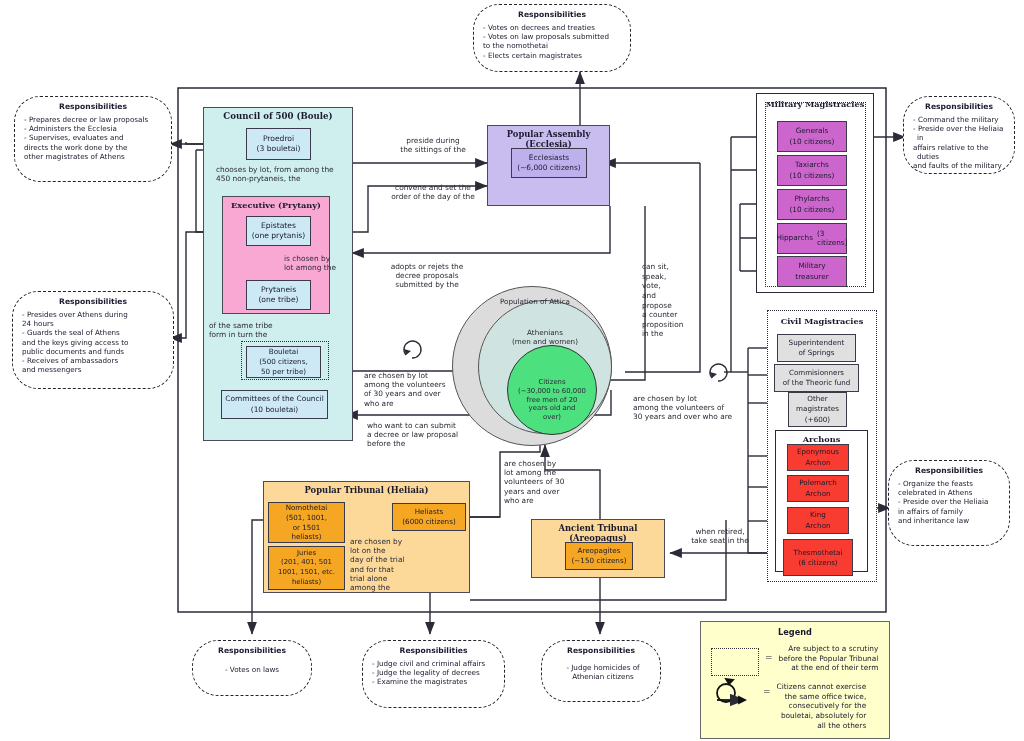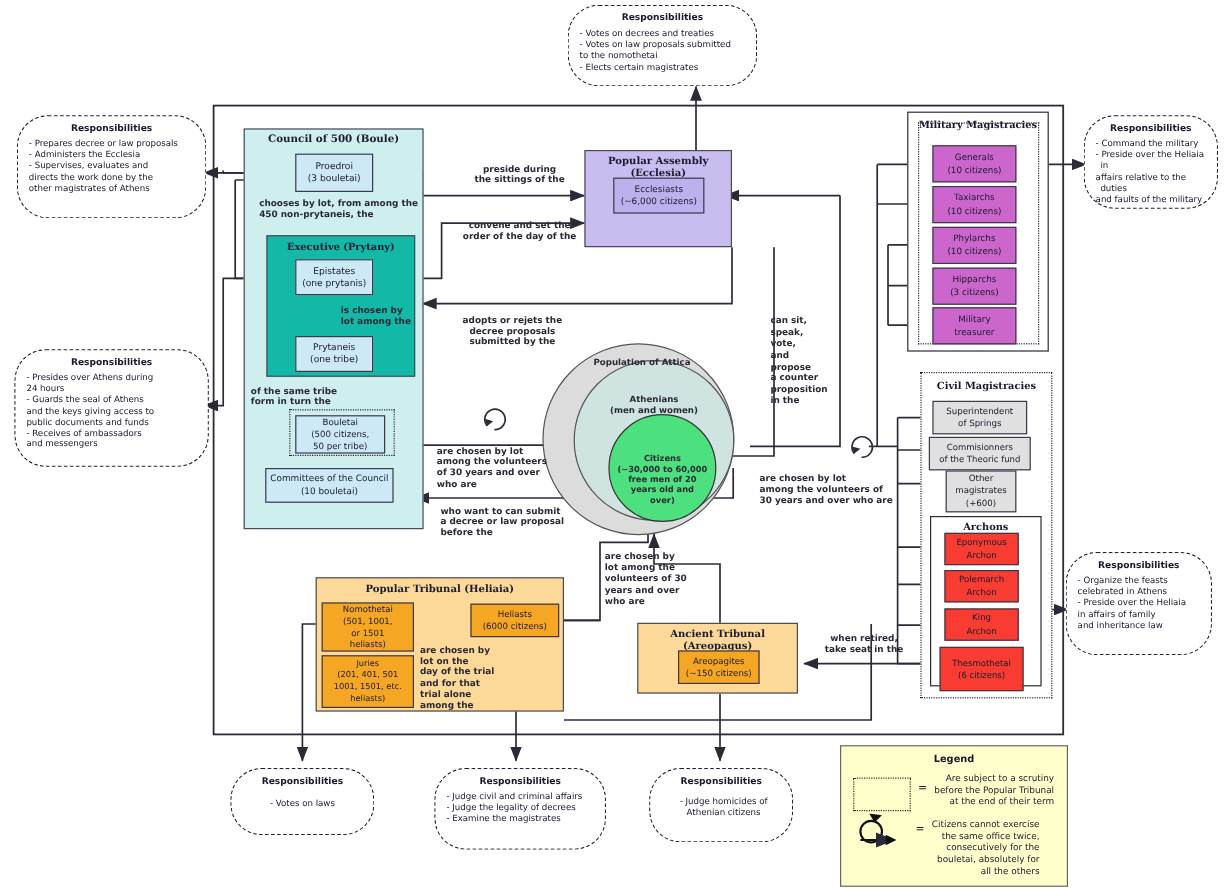--- a/index.html
+++ b/index.html
@@ -24,21 +24,21 @@
 
   
   .resp{position:absolute;box-sizing:border-box;background:#fff;
         border:1.7px dashed #23232e;border-radius:26px;padding:5px 9px 6px;}
   .resp .rt{text-align:center;font-weight:bold;font-size:7.6px;
             font-family:"DejaVu Sans","Liberation Sans",sans-serif;margin-bottom:4px;}
   .resp ul{margin:0;padding:0;list-style:none;}
   .resp li{font-size:7.2px;line-height:1.28;text-indent:-4px;padding-left:4px;}
 
   
-  .lbl{position:absolute;font-size:7.4px;line-height:1.24;color:#2a2a36;font-weight:bold;}
+  .lbl{position:absolute;font-size:7.4px;line-height:1.24;color:#2a2a36;}
   .lbl.c{text-align:center;}
   .lbl.l{text-align:left;}
 
   .legendbox{position:absolute;background:#ffffcc;border:1.4px solid #666;}
   .legendbox .lt{text-align:center;font-weight:bold;font-size:8.2px;padding-top:5px;}
   .legendbox .row{display:flex;align-items:flex-start;gap:6px;padding:7px 8px 0 10px;}
   .legendbox .row .txt{font-size:7.4px;line-height:1.3;text-align:right;}
   .legendbox .eq{font-size:9px;padding-top:8px;}
   .swatch{width:46px;height:26px;border:1.5px dotted #333;flex:none;margin-top:4px;}
 </style>
@@ -141,21 +141,21 @@
 </div>
 
 <div class="abs node" style="left:246px;top:128px;width:65px;height:32px;background:#cce9f5;font-size:7.6px;flex-direction:column;">
   <span>Proedroi</span>
   <span>(3 bouletai)</span>
 </div>
 
 <div class="lbl l" style="left:216px;top:165px;width:140px;white-space:pre-line;">chooses by lot, from among the
 450 non-prytaneis, the</div>
 
-<div class="abs grp" style="left:222px;top:196px;width:124px;height:118px;background:#14b8a6;">
+<div class="abs grp" style="left:222px;top:196px;width:108px;height:118px;background:#f9a8d4;">
   <div class="grp-title" style="font-size:8.2px;">Executive (Prytany)</div>
 </div>
 
 <div class="abs node" style="left:246px;top:216px;width:65px;height:30px;background:#cce9f5;font-size:7.6px;flex-direction:column;">
   <span>Epistates</span>
   <span>(one prytanis)</span>
 </div>
 
 <div class="lbl l" style="left:284px;top:254px;width:60px;white-space:pre-line;">is chosen by
 lot among the</div>
@@ -246,21 +246,21 @@
   <span>(10 citizens)</span>
 </div>
 <div class="abs node" style="left:777px;top:155px;width:70px;height:31px;background:#cc66cc;font-size:7.3px;flex-direction:column;">
   <span>Taxiarchs</span>
   <span>(10 citizens)</span>
 </div>
 <div class="abs node" style="left:777px;top:189px;width:70px;height:31px;background:#cc66cc;font-size:7.3px;flex-direction:column;">
   <span>Phylarchs</span>
   <span>(10 citizens)</span>
 </div>
-<div class="abs node" style="left:777px;top:223px;width:70px;height:31px;background:#cc66cc;font-size:7.3px;flex-direction:column;">
+<div class="abs node" style="left:777px;top:223px;width:70px;height:31px;background:#cc66cc;font-size:7.3px;flex-direction:row;">
   <span>Hipparchs</span>
   <span>(3 citizens)</span>
 </div>
 <div class="abs node" style="left:777px;top:256px;width:70px;height:31px;background:#cc66cc;font-size:7.3px;flex-direction:column;">
   <span>Military</span>
   <span>treasurer</span>
 </div>
 
 <div class="abs dashgrp" style="left:767px;top:310px;width:110px;height:272px;background:#ffffff;">
   <div class="grp-title" style="font-size:8.2px;top:5px;">Civil Magistracies</div>

